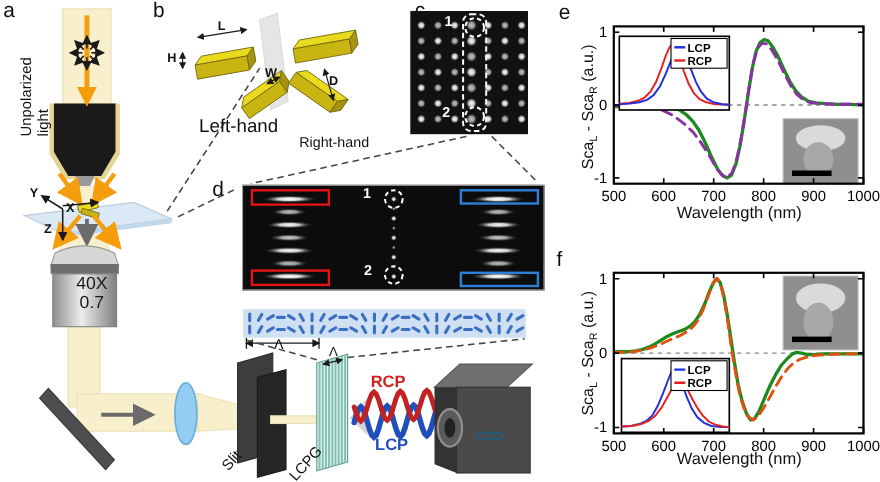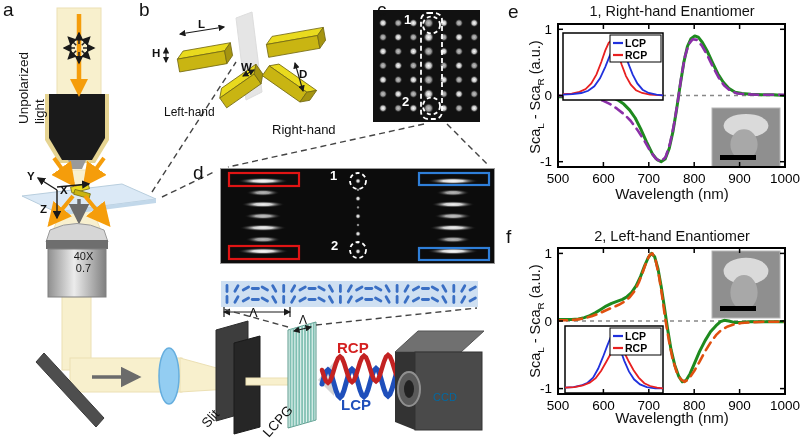--- a/index.html
+++ b/index.html
@@ -535,53 +535,51 @@
     </div>
 
   <div class="txt panel-letter" style="left:3px;top:0px">a</div>
   <div class="txt panel-letter" style="left:139px;top:0px">b</div>
   <div class="txt panel-letter" style="left:377px;top:0px">c</div>
   <div class="txt panel-letter" style="left:193px;top:163px">d</div>
   <div class="txt panel-letter" style="left:508px;top:2px">e</div>
   <div class="txt panel-letter" style="left:506px;top:227px">f</div>
 
   <div class="txt rot90" style="left:16px;top:124px;width:96px;font-size:13.5px;line-height:16px">Unpolarized light</div>
-  <div class="txt ctr" style="left:47px;top:251px;width:73px;font-size:11px;color:#1a1a1a">
+  <div class="txt ctr" style="left:47px;top:251px;width:73px;font-size:16px;color:#1a1a1a">
     <span style="display:block">40X</span>
     <span style="display:block">0.7</span>
   </div>
   <div class="txt dim" style="left:27px;top:170px">Y</div>
   <div class="txt dim" style="left:60px;top:184px">X</div>
   <div class="txt dim" style="left:40px;top:203px">Z</div>
   <div class="txt rot48" style="left:198px;top:404px;width:40px;font-size:13.5px">Slit</div>
   <div class="txt rot48" style="left:256px;top:406px;width:60px;font-size:13.5px">LCPG</div>
   <div class="txt" style="left:337px;top:340px;font-size:15px;font-weight:bold;color:#d42020">RCP</div>
   <div class="txt" style="left:341px;top:397px;font-size:15px;font-weight:bold;color:#1f4fbb">LCP</div>
   <div class="txt" style="left:433px;top:392px;font-size:11px;color:#0369a1">CCD</div>
 
-  <div class="txt" style="left:164px;top:106px;font-size:12px">Left-hand</div>
+  <div class="txt" style="left:181px;top:106px;font-size:17px">Left-hand</div>
   <div class="txt" style="left:272px;top:123px;font-size:13px">Right-hand</div>
   <div class="txt dim" style="left:198px;top:18px">L</div>
   <div class="txt dim" style="left:152px;top:47px">H</div>
   <div class="txt dim" style="left:241px;top:61px">W</div>
   <div class="txt dim" style="left:299px;top:68px">D</div>
 
   <div class="txt white" style="left:404px;top:13px;font-size:13px">1</div>
   <div class="txt white" style="left:402px;top:95px;font-size:13px">2</div>
   <div class="txt white" style="left:330px;top:169px;font-size:13px">1</div>
   <div class="txt white" style="left:331px;top:239px;font-size:13px">2</div>
 
   <div class="txt" style="left:249px;top:306px;font-size:13px">Λ</div>
   <div class="txt" style="left:299px;top:314px;font-size:12px">Λ</div>
 
-  <div class="txt ctr" style="left:556px;top:4px;width:232px;font-size:14.5px">1, Right-hand Enantiomer</div>
   <div class="txt ctr" style="left:457px;top:88px;width:160px;font-size:14.5px;transform:rotate(-90deg);transform-origin:center center">
     <span>Sca</span><sub>L</sub><span> - Sca</span><sub>R</sub><span> (a.u.)</span>
   </div>
   <div class="txt ctr" style="left:556px;top:186px;width:232px;font-size:15px">Wavelength (nm)</div>
 
-  <div class="txt ctr" style="left:556px;top:229px;width:232px;font-size:14.5px">2, Left-hand Enantiomer</div>
   <div class="txt ctr" style="left:457px;top:312px;width:160px;font-size:14.5px;transform:rotate(-90deg);transform-origin:center center">
     <span>Sca</span><sub>L</sub><span> - Sca</span><sub>R</sub><span> (a.u.)</span>
   </div>
   <div class="txt ctr" style="left:556px;top:410px;width:232px;font-size:15px">Wavelength (nm)</div>
 
 </div>
 
 </body></html>

